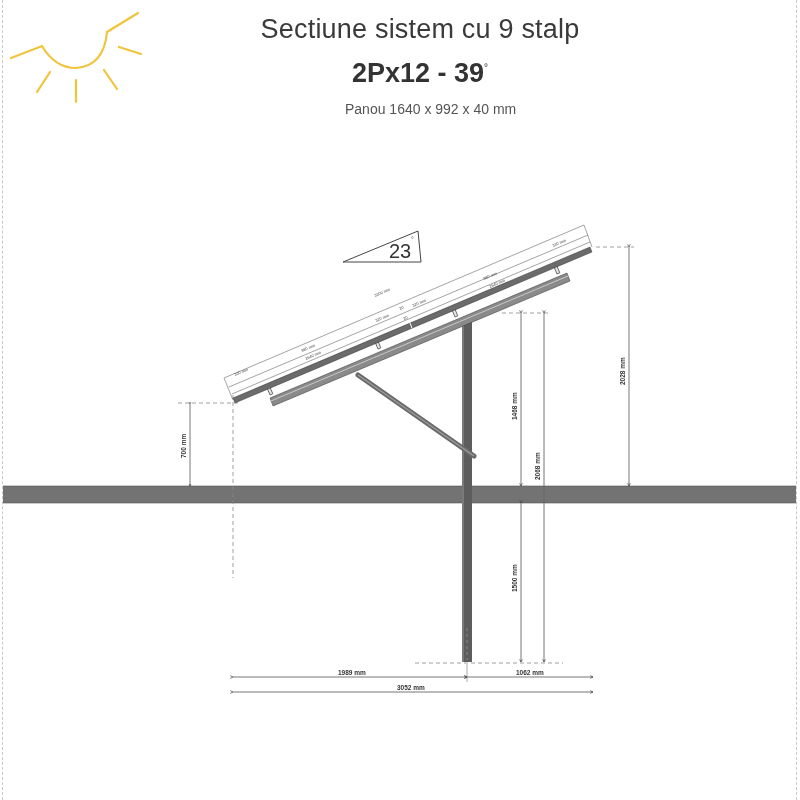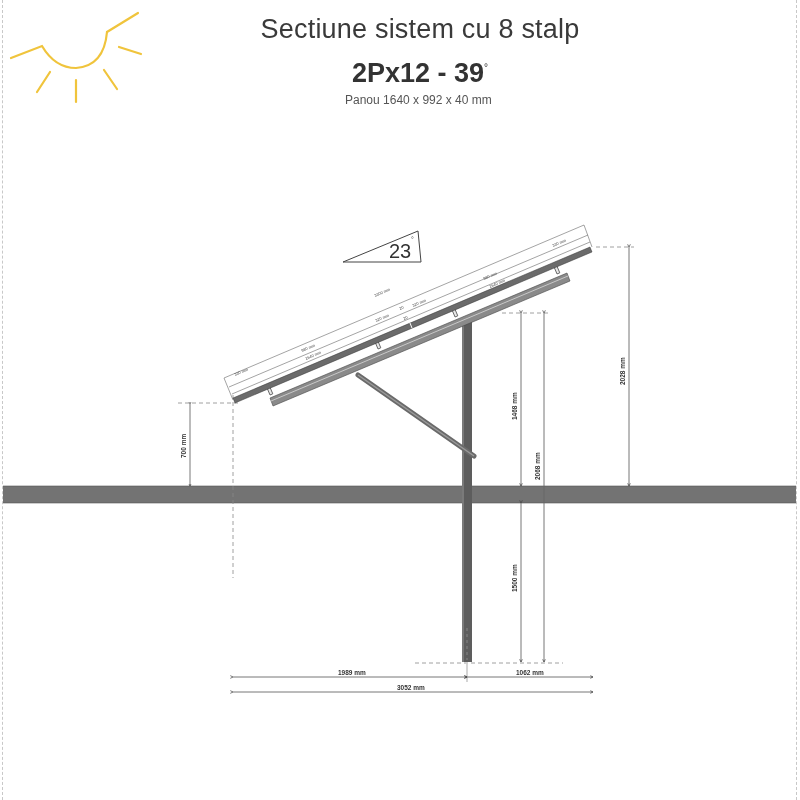--- a/index.html
+++ b/index.html
@@ -2,33 +2,33 @@
 <html><head>
 <meta charset="utf-8">
 <style>
   html,body{margin:0;padding:0;background:#ffffff;}
   body{width:800px;height:800px;position:relative;overflow:hidden;font-family:"Liberation Sans",sans-serif;}
   .frame-left{position:absolute;left:2px;top:0;width:0;height:800px;border-left:1px dashed #c8c8c8;}
   .frame-right{position:absolute;left:796px;top:0;width:0;height:800px;border-left:1px dashed #c8c8c8;}
   .title{position:absolute;left:0;width:840px;top:14px;text-align:center;font-size:27px;color:#3a3a3a;letter-spacing:0.2px;}
   .subtitle{position:absolute;left:0;width:840px;top:58px;text-align:center;font-size:27px;font-weight:bold;color:#333;}
   .subtitle sup{font-size:10px;font-weight:normal;vertical-align:top;position:relative;top:4px;}
-  .panel-spec{position:absolute;left:345px;top:93px;font-size:12px;color:#555;}
+  .panel-spec{position:absolute;left:345px;top:101px;font-size:14px;color:#555;}
   svg.drawing{position:absolute;left:0;top:0;}
   .dimtxt{font-family:"Liberation Sans",sans-serif;font-size:6.5px;font-weight:bold;fill:#333;}
   .dimtxt-sm{font-family:"Liberation Sans",sans-serif;font-size:4px;fill:#444;}
   .angle-txt{font-family:"Liberation Sans",sans-serif;font-size:20px;fill:#333;}
 </style>
 </head>
 <body>
 
 <div class="frame-left"></div>
 <div class="frame-right"></div>
 
-<div class="title"><span>Sectiune sistem cu 8 stalp</span></div>
+<div class="title"><span>Sectiune sistem cu 9 stalp</span></div>
 <div class="subtitle"><span>2Px12 - 39</span><sup>°</sup></div>
 <div class="panel-spec">Panou 1640 x 992 x 40 mm</div>
 
 <svg class="drawing" width="800" height="800" viewBox="0 0 800 800">
   <defs>
     <marker id="arr" markerWidth="6" markerHeight="6" refX="3" refY="3" orient="auto">
       <path d="M0,1.5 L3,3 L0,4.5" fill="none" stroke="#444" stroke-width="0.8"></path>
     </marker>
   </defs>
 

